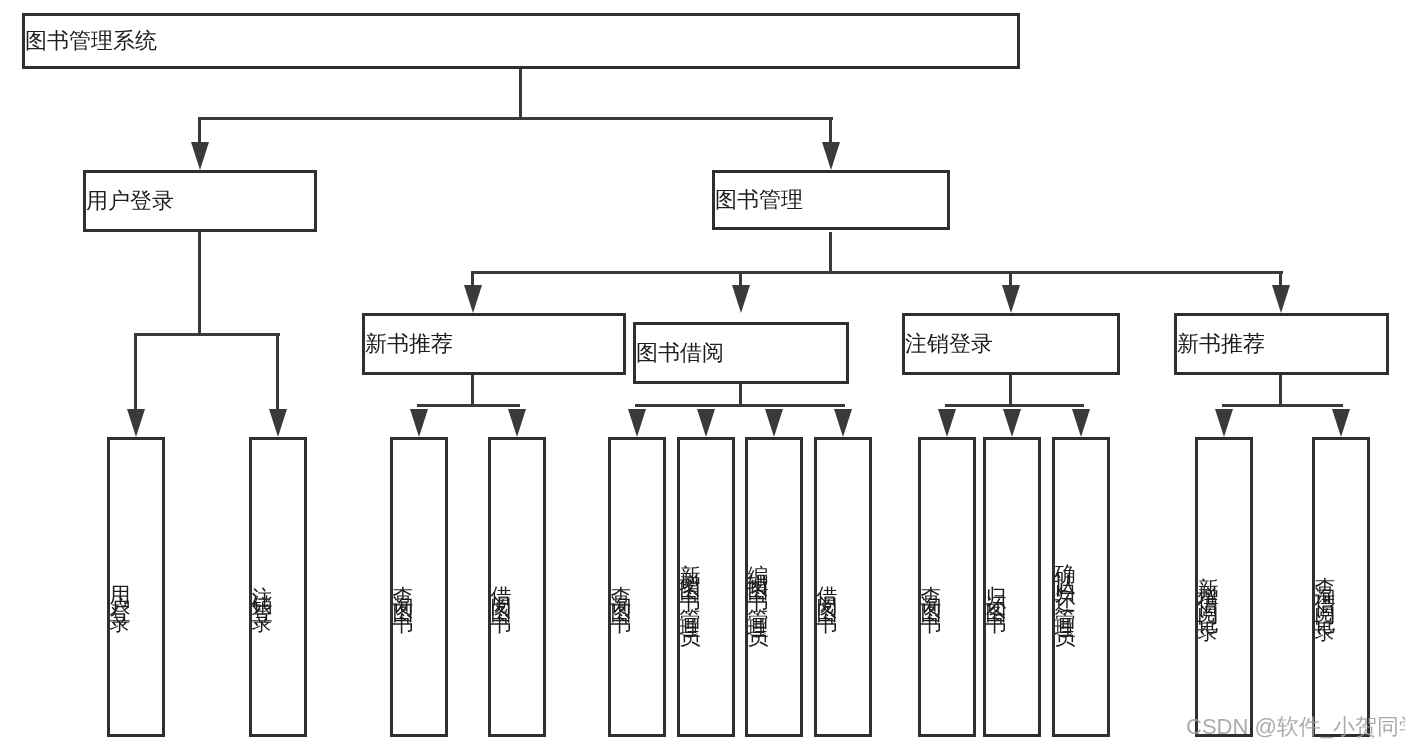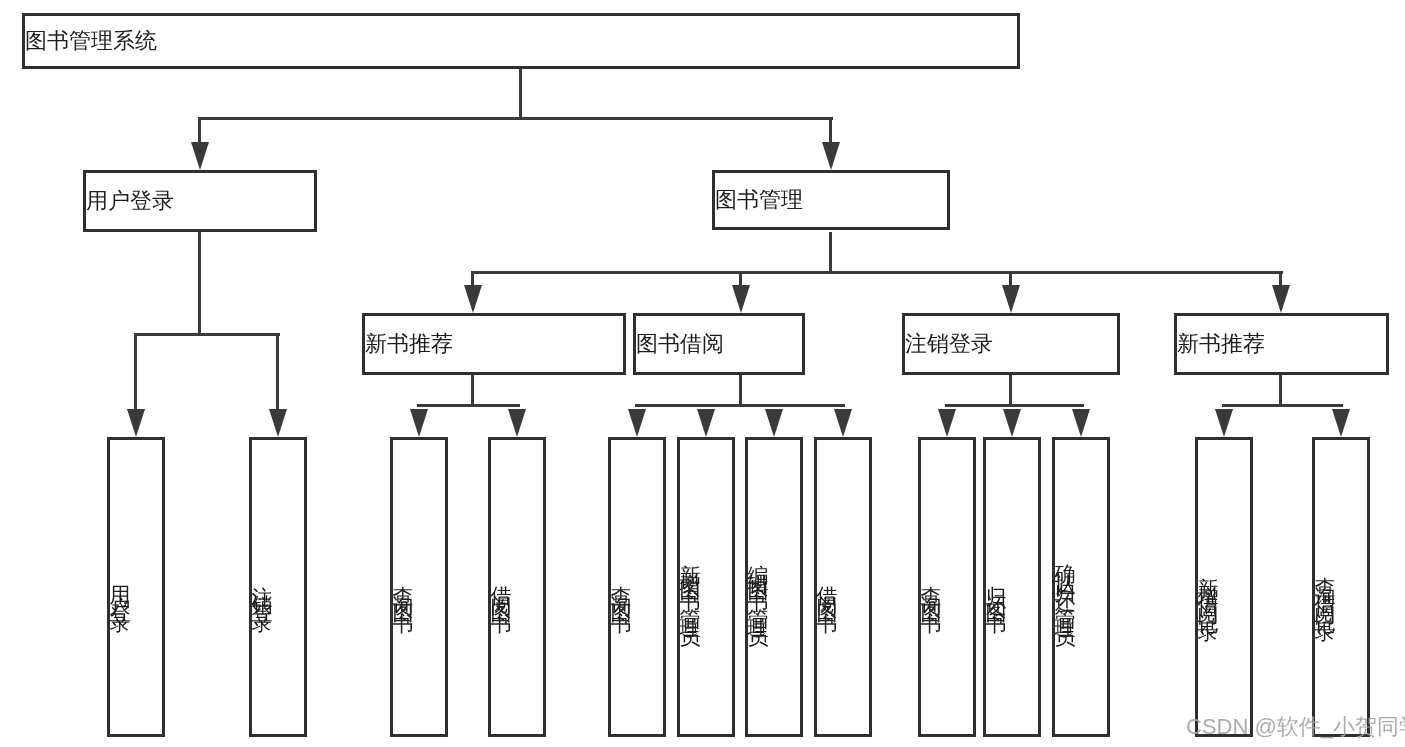--- a/index.html
+++ b/index.html
@@ -47,21 +47,21 @@
   </div>
 
   <div class="box" style="left:712px;top:170px;width:238px;height:60px">
     <span>图书管理</span>
   </div>
 
   <div class="box" style="left:362px;top:313px;width:264px;height:62px">
     <span>新书推荐</span>
   </div>
 
-  <div class="box" style="left:633px;top:313px;width:172px;height:62px">
+  <div class="box" style="left:633px;top:322px;width:216px;height:62px">
     <span>图书借阅</span>
   </div>
 
   <div class="box" style="left:902px;top:313px;width:218px;height:62px">
     <span>注销登录</span>
   </div>
 
   <div class="box" style="left:1174px;top:313px;width:215px;height:62px">
     <span>新书推荐</span>
   </div>

